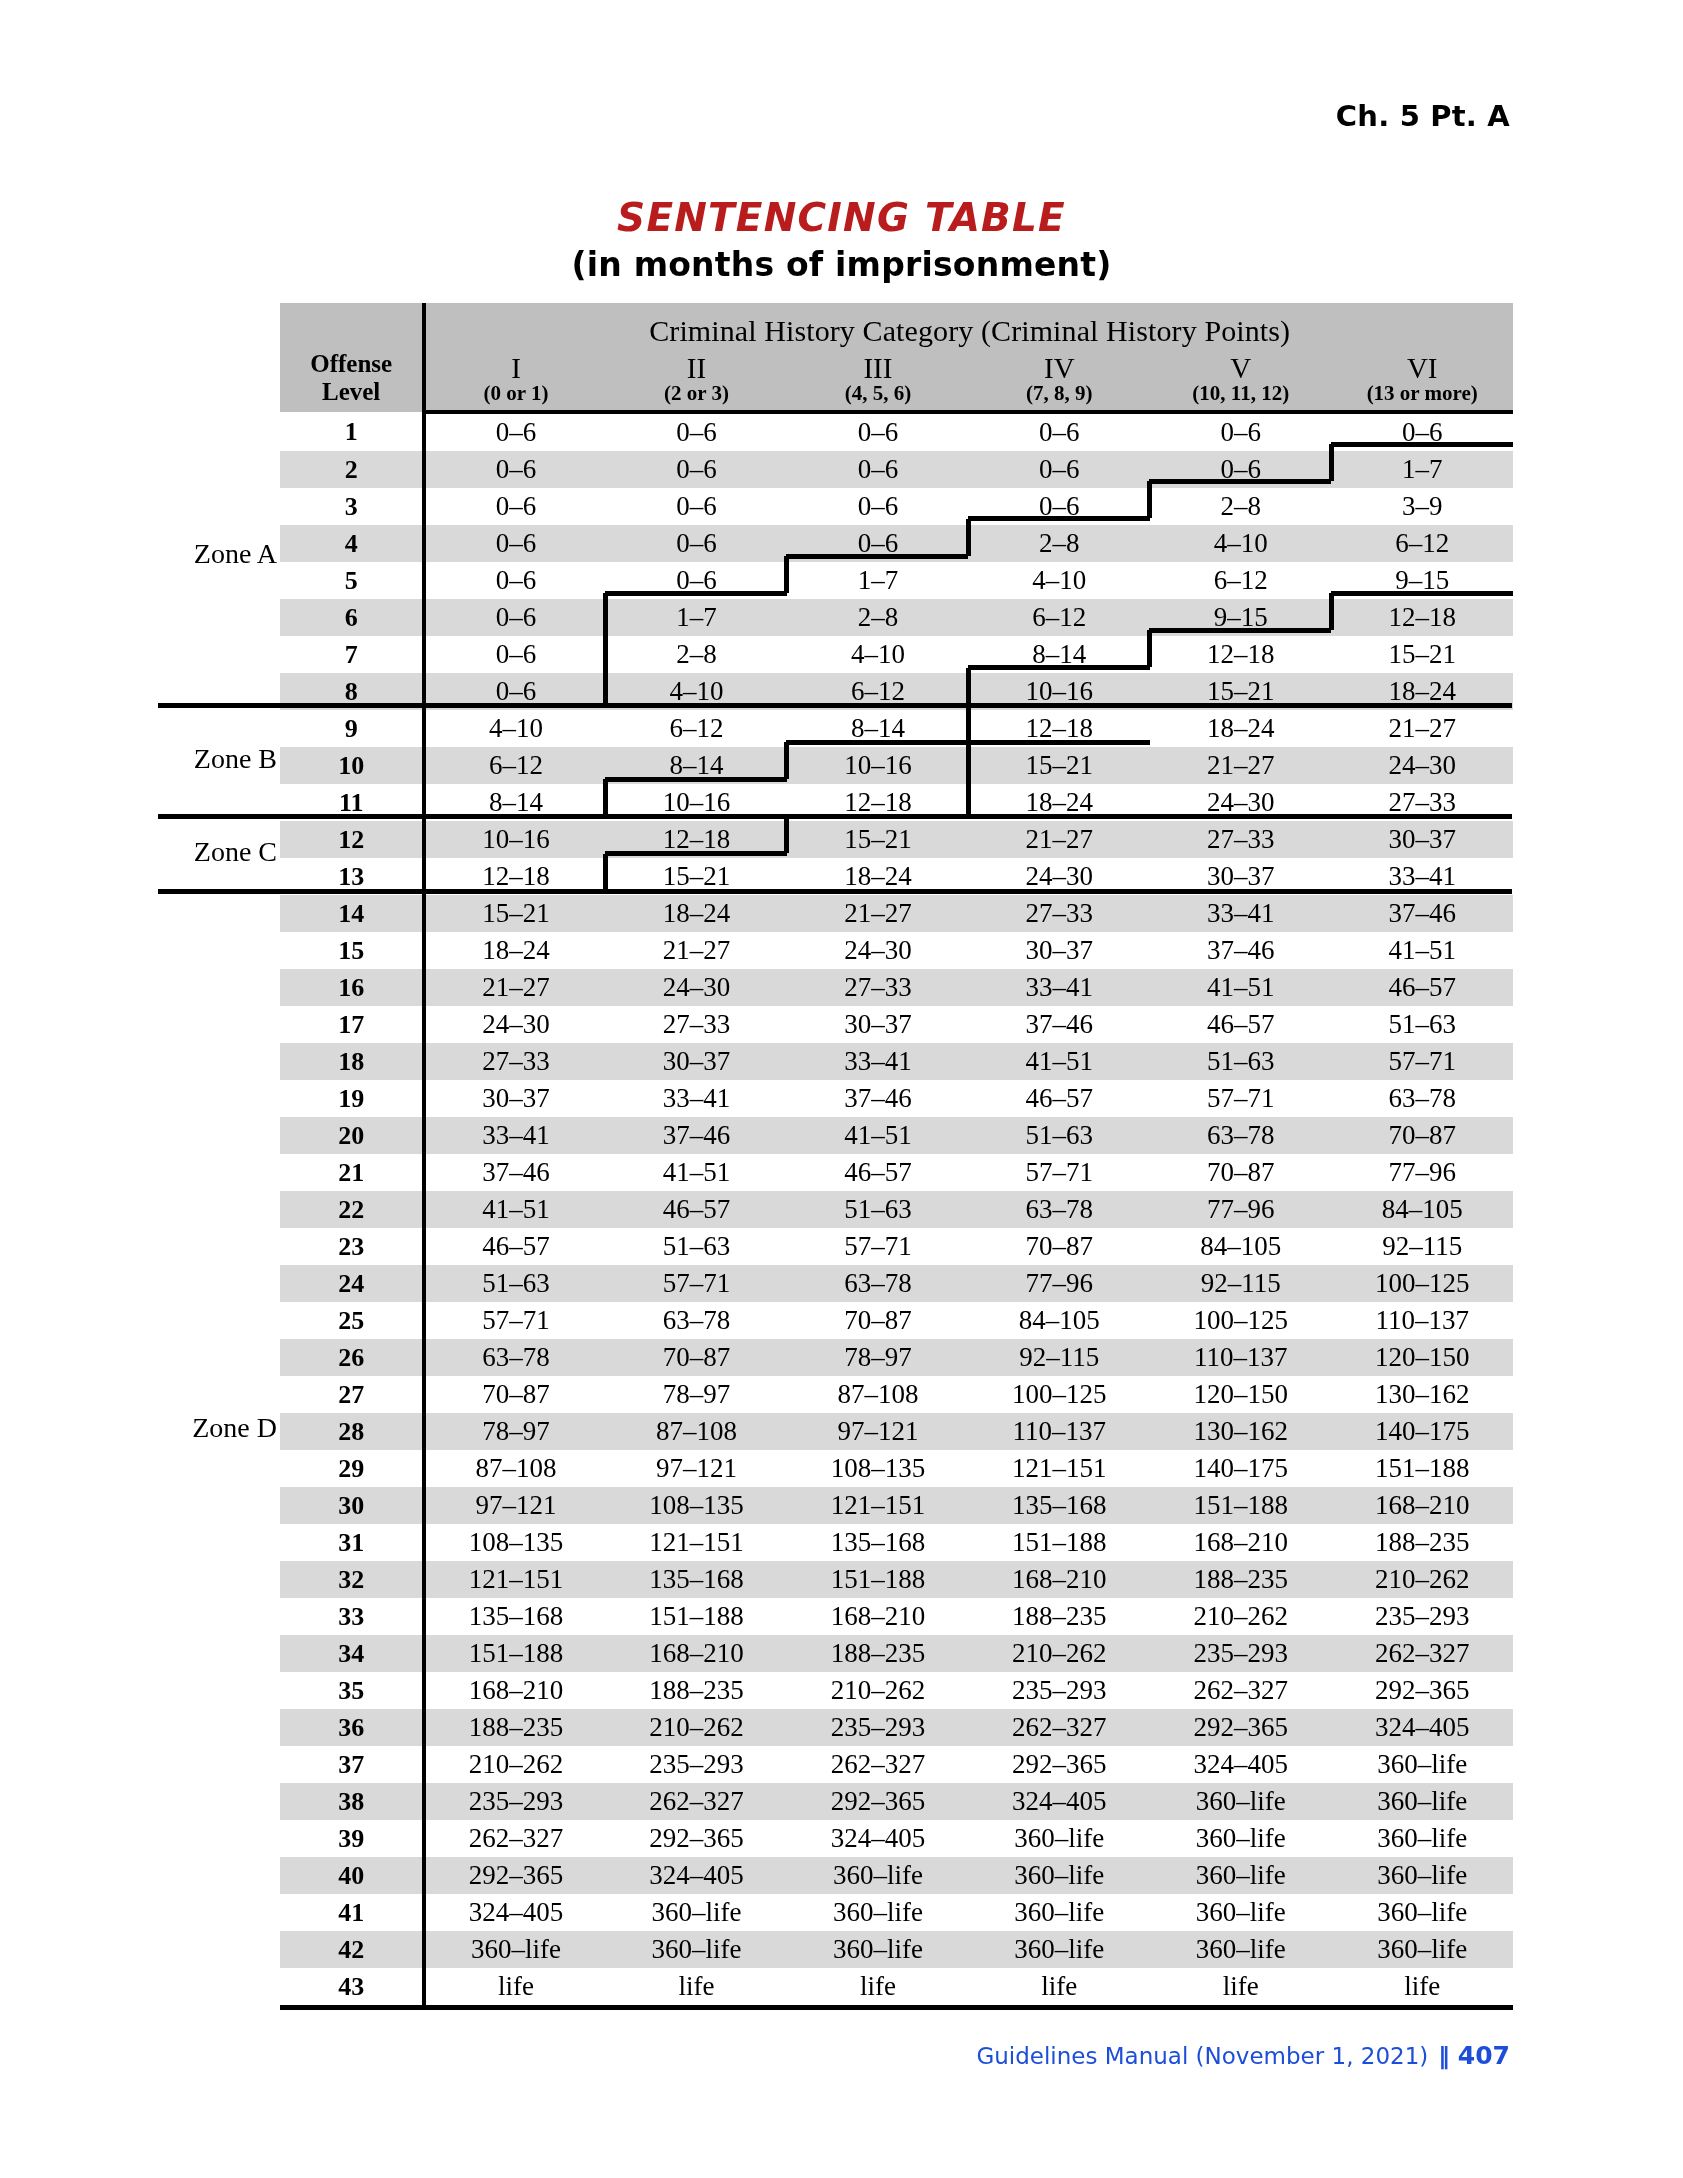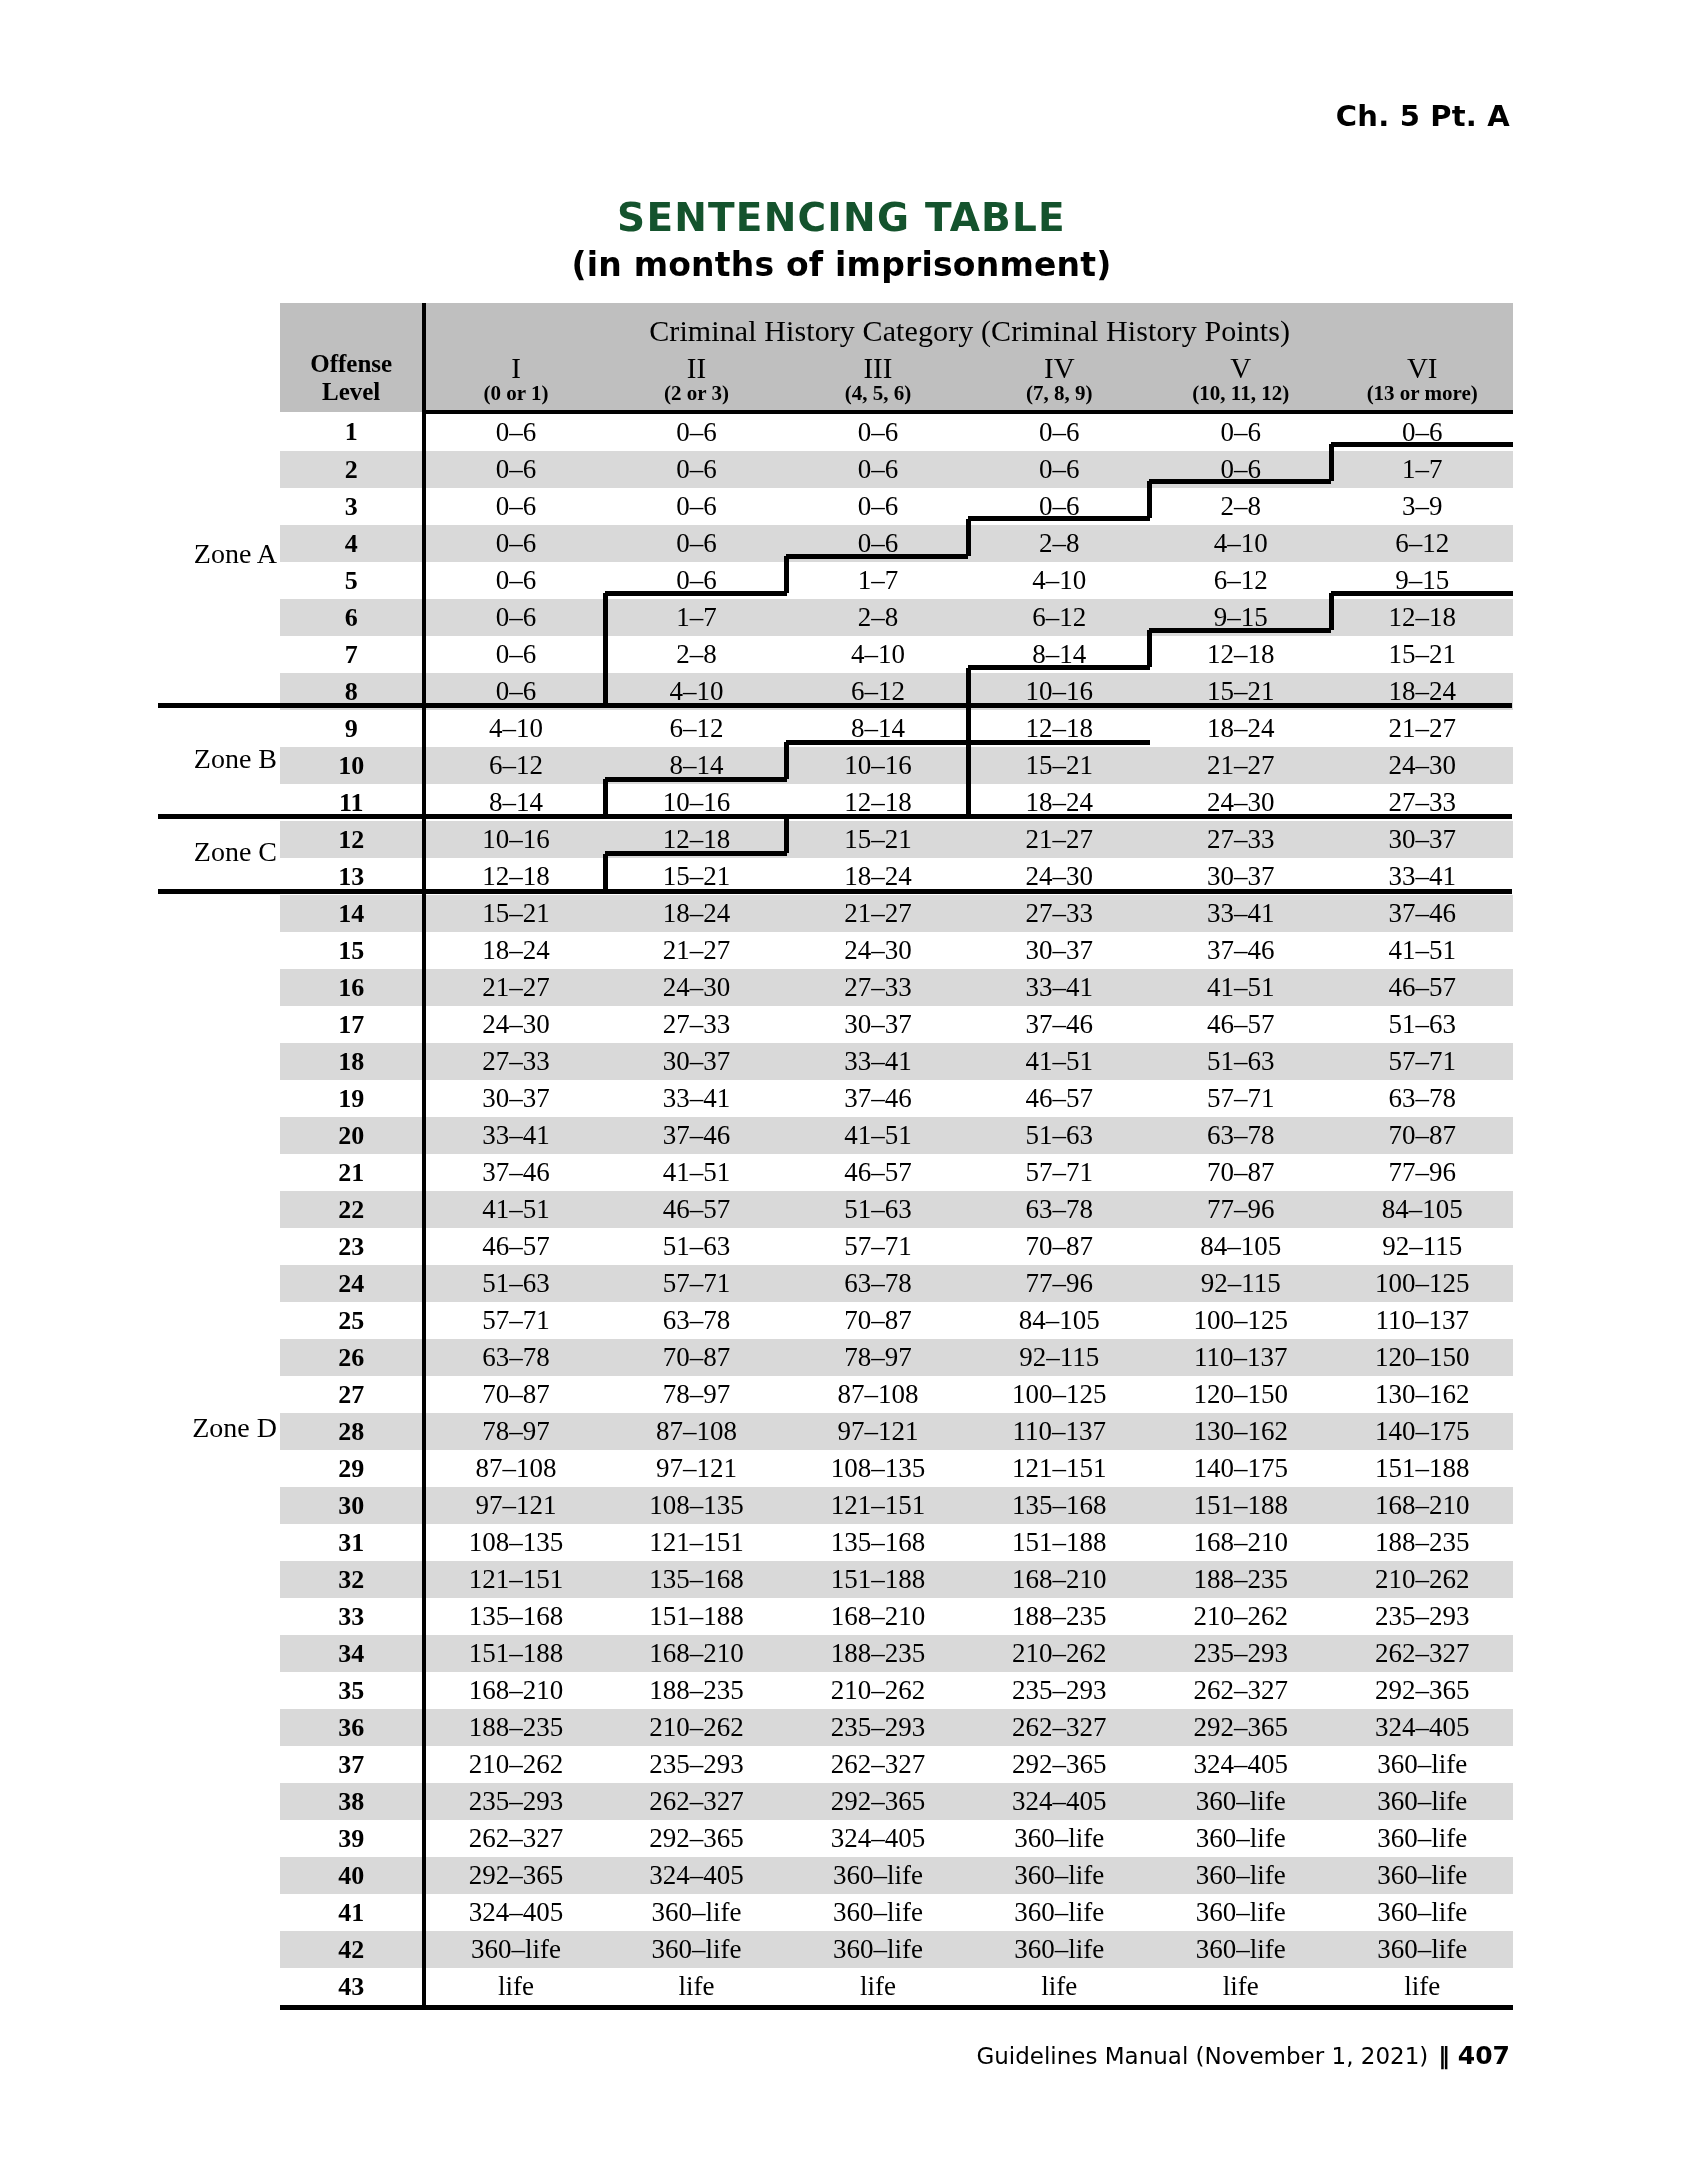--- a/index.html
+++ b/index.html
@@ -32,21 +32,22 @@
     left: 0;
     width: 1683px;
     text-align: center;
   }
   .doc-title {
     font-family: "DejaVu Sans", "Liberation Sans", sans-serif;
     font-size: 39px;
     font-weight: bold;
     letter-spacing: 1.2px;
     line-height: 1.05;
-    color: #14532d;
+    color: #b91c1c;
+    font-style: italic;
   }
   .doc-subtitle {
     font-family: "DejaVu Sans", "Liberation Sans", sans-serif;
     font-size: 33px;
     font-weight: bold;
     letter-spacing: 0.2px;
     margin-top: 6px;
     color: #000;
   }
 
@@ -148,21 +149,21 @@
   
   .footer {
     position: absolute;
     left: 0;
     top: 2041px;
     width: 1683px;
     text-align: right;
     padding-right: 173px;
     font-family: "DejaVu Sans", "Liberation Sans", sans-serif;
     font-size: 23px;
-    color: #000000;
+    color: #1d4ed8;
   }
   .footer .sep {
     font-weight: bold;
     padding: 0 10px;
     letter-spacing: -2px;
   }
   .footer .pageno { font-weight: bold; font-size: 25px; }
 </style>
 </head>
 <body>

